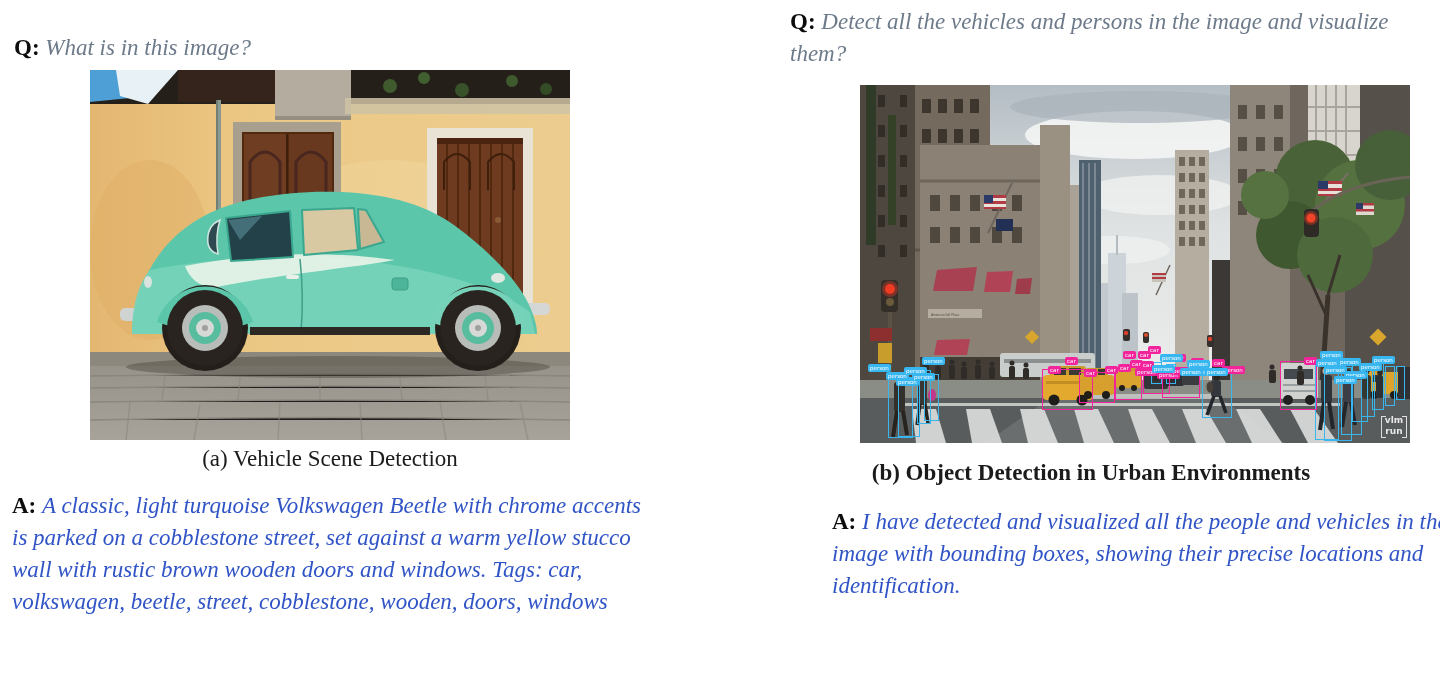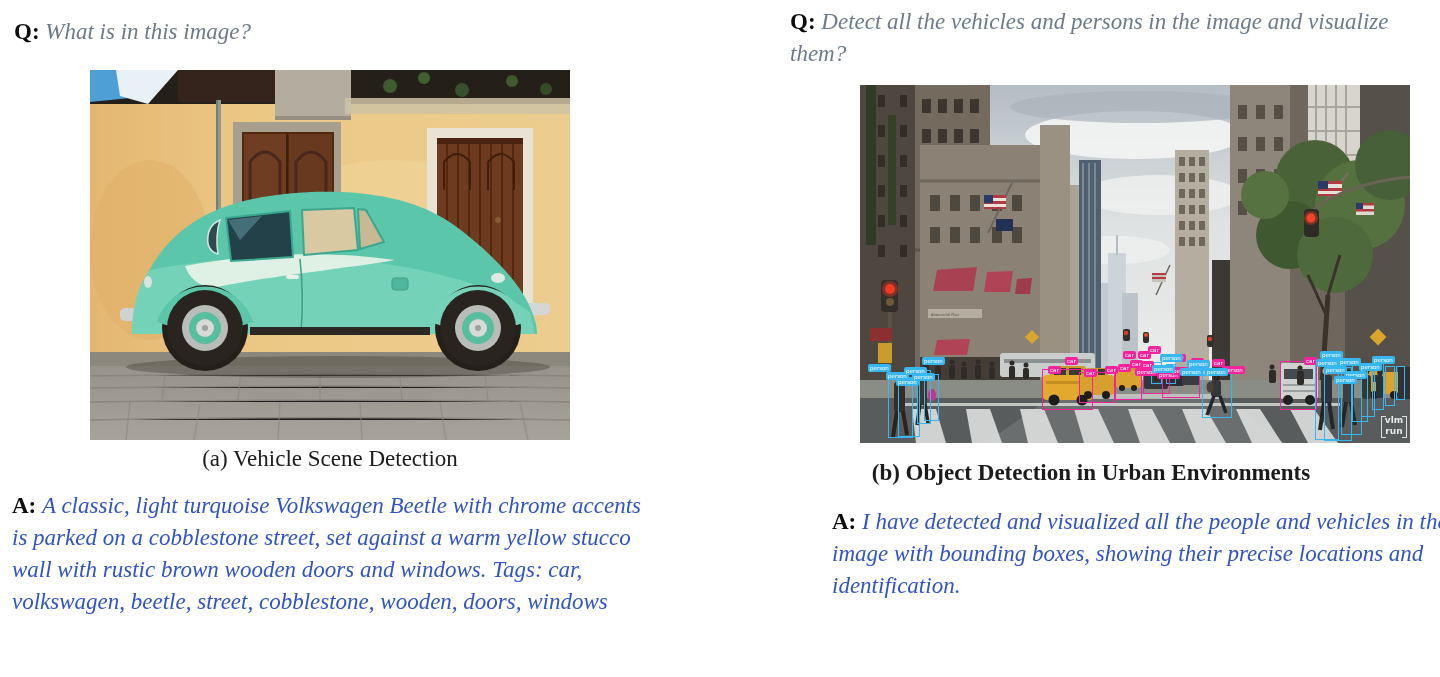--- a/index.html
+++ b/index.html
@@ -30,21 +30,21 @@
     color:rgba(255,255,255,.85);font-family:"DejaVu Sans",sans-serif;
     font-size:9px;line-height:11px;font-weight:bold;text-align:center;
   }
   .wm .br{position:absolute;top:1px;bottom:1px;width:4px;}
   .wm .br.l{left:0;border-left:1.5px solid rgba(255,255,255,.8);border-top:1.5px solid rgba(255,255,255,.8);border-bottom:1.5px solid rgba(255,255,255,.8);}
   .wm .br.r{right:0;border-right:1.5px solid rgba(255,255,255,.8);border-top:1.5px solid rgba(255,255,255,.8);border-bottom:1.5px solid rgba(255,255,255,.8);}
 </style>
 </head>
 <body>
 
-<div class="abs qa" style="left:14px;top:16px;width:640px;">
+<div class="abs qa" style="left:14px;top:32px;width:640px;">
   <span class="prefix">Q:</span>
   <span class="qtext">What is in this image?</span>
 </div>
 
 <div class="abs imgframe" style="left:90px;top:70px;width:480px;height:370px;">
   <svg width="480" height="370" viewBox="0 0 480 370">
     <defs>
       <linearGradient id="wallg" x1="0" y1="0" x2="1" y2="0">
         <stop offset="0" stop-color="#e4b771"></stop>
           <stop offset="0.35" stop-color="#ecc885"></stop>

